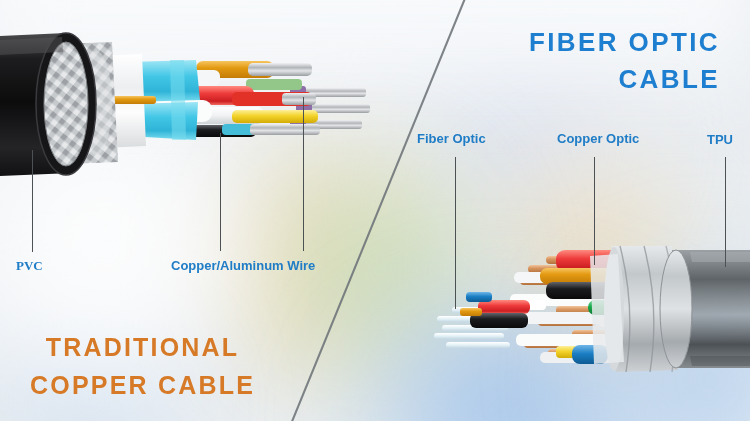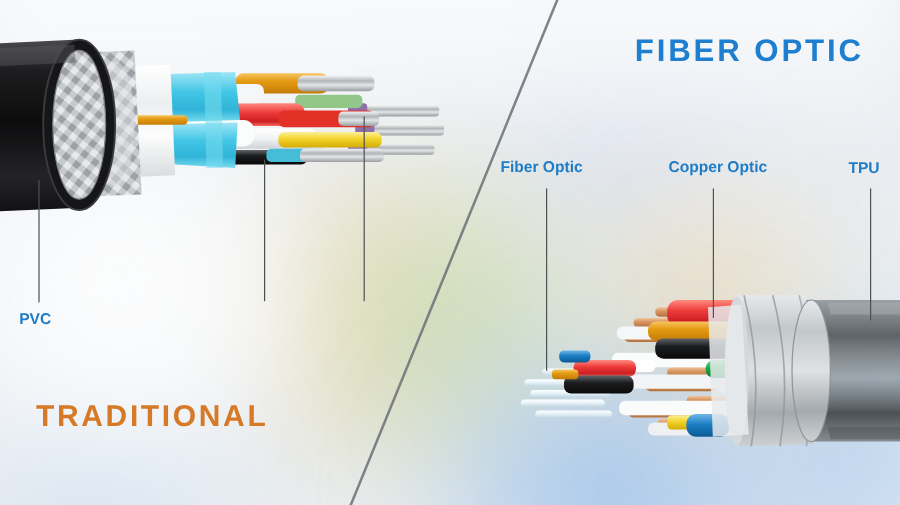--- a/index.html
+++ b/index.html
@@ -39,21 +39,21 @@
 
   
   .title-right{position:absolute;right:30px;top:24px;text-align:right;
     color:#1e7fd0;font-weight:bold;font-size:26px;letter-spacing:2.4px;line-height:1.42;}
   .title-left{position:absolute;left:30px;top:328px;text-align:center;
     color:#d77a27;font-weight:bold;font-size:25px;letter-spacing:2.2px;line-height:1.52;}
   .title-line{display:block;white-space:nowrap;}
 
   
   .lbl{position:absolute;color:#1f7cc6;font-size:13px;font-weight:bold;white-space:nowrap;}
-  .lbl-pvc{left:16px;top:258px;}
+  .lbl-pvc{left:16px;top:258px;font-family:Liberation Serif, serif;}
   .lbl-cuwire{left:171px;top:258px;}
   .lbl-fiber{left:417px;top:131px;}
   .lbl-copper{left:557px;top:131px;}
   .lbl-tpu{left:707px;top:132px;}
 
   
   .lead{position:absolute;width:1px;background:#4c5154;}
   .ld-pvc{left:32px;top:150px;height:102px;}
   .ld-cu1{left:220px;top:133px;height:118px;}
   .ld-cu2{left:303px;top:97px;height:154px;}
@@ -309,25 +309,28 @@
   </svg>
 
   <div class="lead ld-pvc"></div>
   <div class="lead ld-cu1"></div>
   <div class="lead ld-cu2"></div>
   <div class="lead ld-fo"></div>
   <div class="lead ld-cw"></div>
   <div class="lead ld-tpu"></div>
 
   <div class="lbl lbl-pvc">PVC</div>
+  <div class="lbl lbl-cuwire">Copper/Aluminum Wire</div>
   <div class="lbl lbl-fiber">Fiber Optic</div>
   <div class="lbl lbl-copper">Copper Optic</div>
   <div class="lbl lbl-tpu">TPU</div>
 
   <div class="title-right">
     <span class="title-line">FIBER OPTIC</span>
+    <span class="title-line">CABLE</span>
   </div>
 
   <div class="title-left">
     <span class="title-line">TRADITIONAL</span>
+    <span class="title-line">COPPER CABLE</span>
   </div>
 
 </div>
 
 </body></html>

